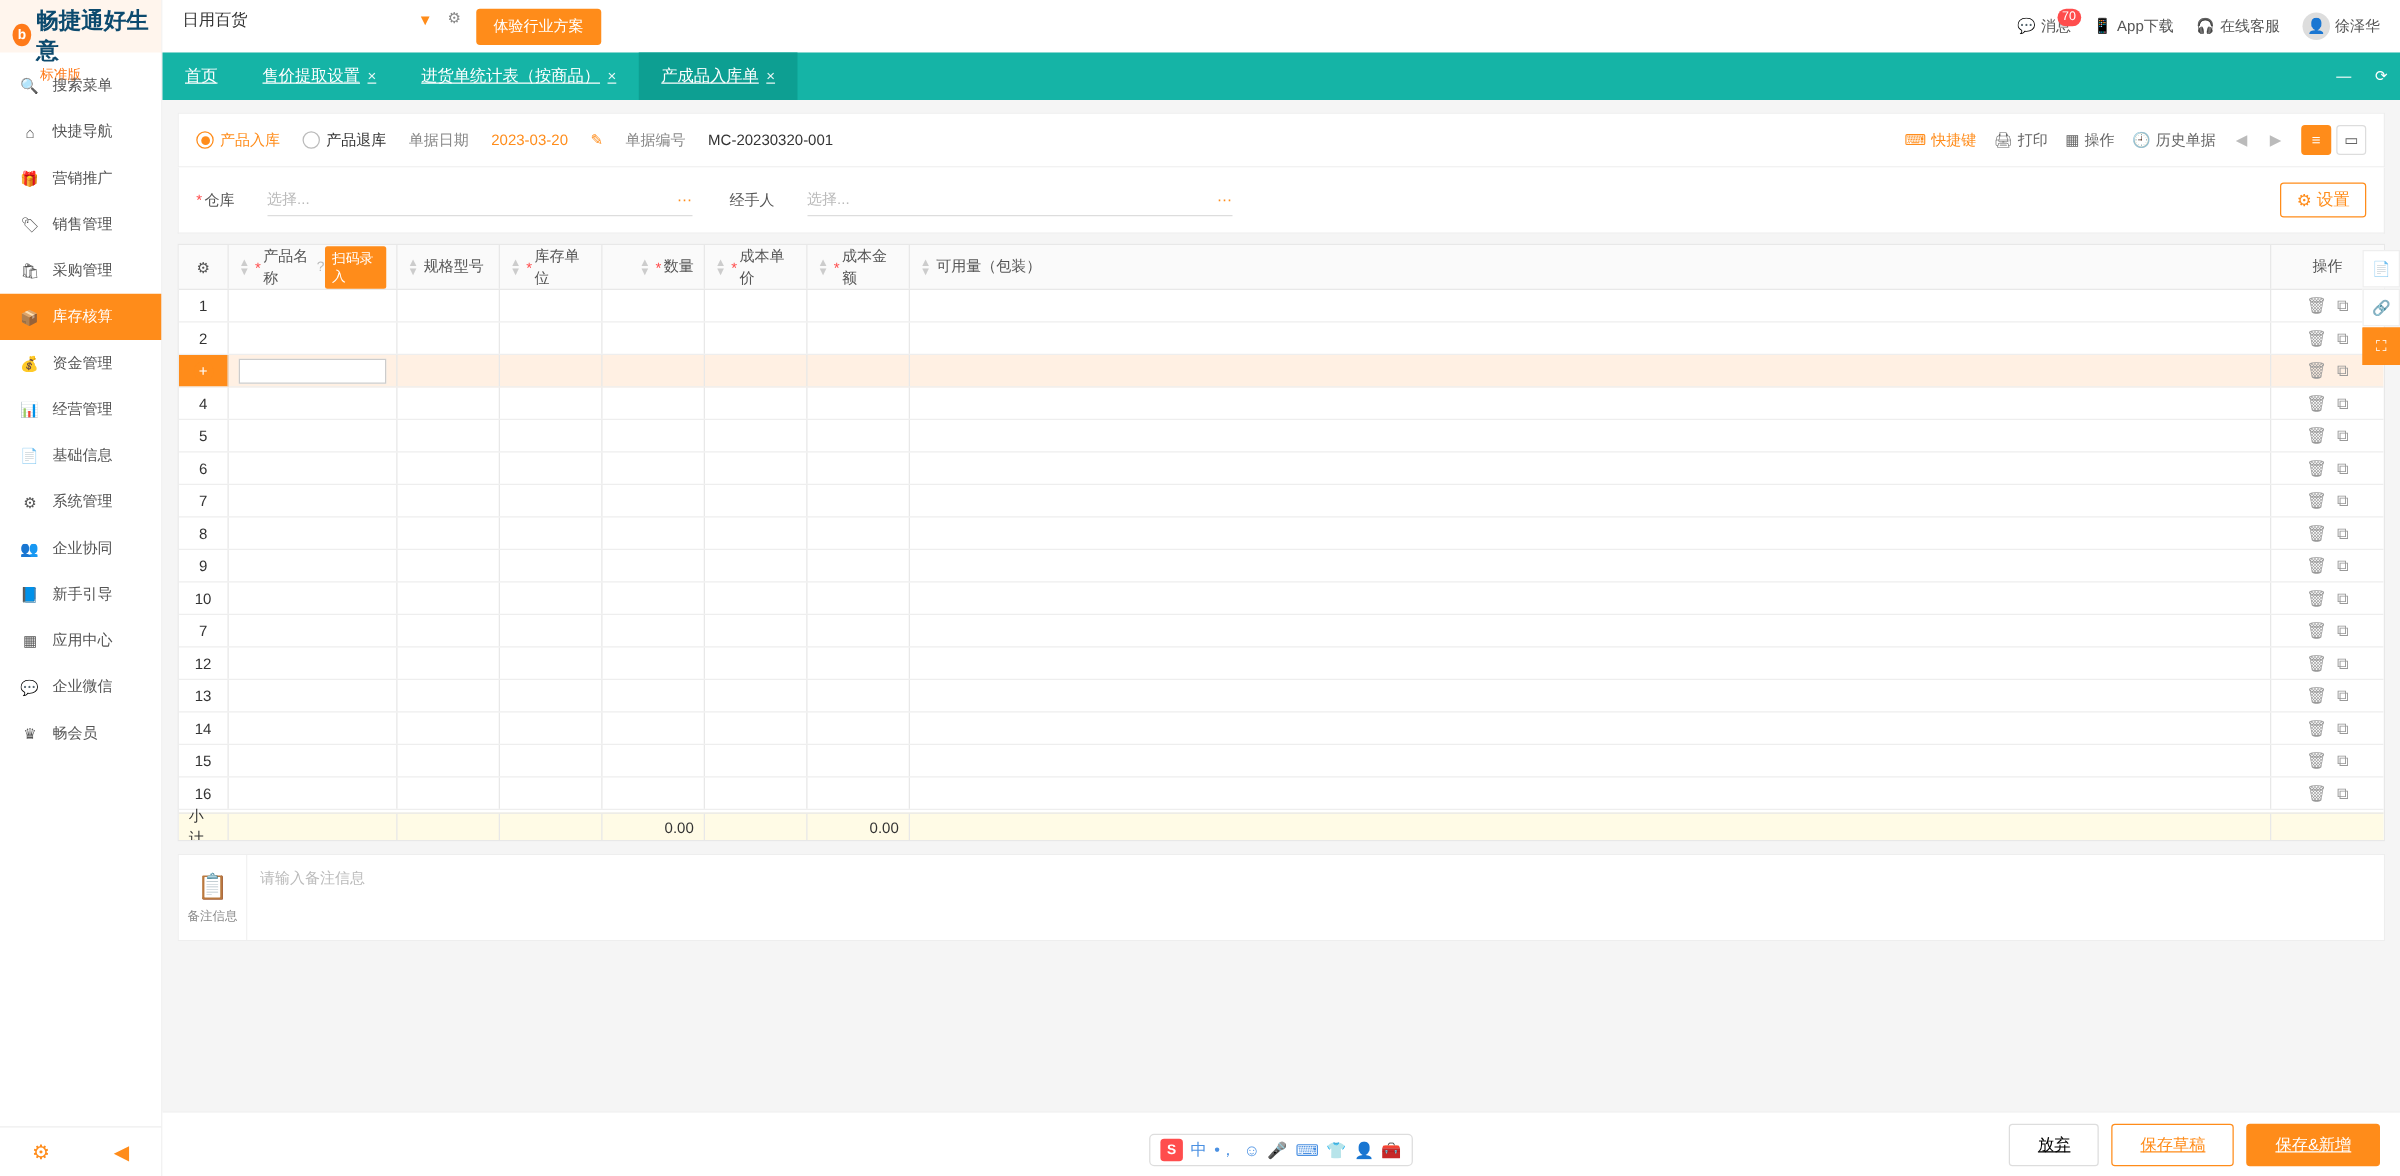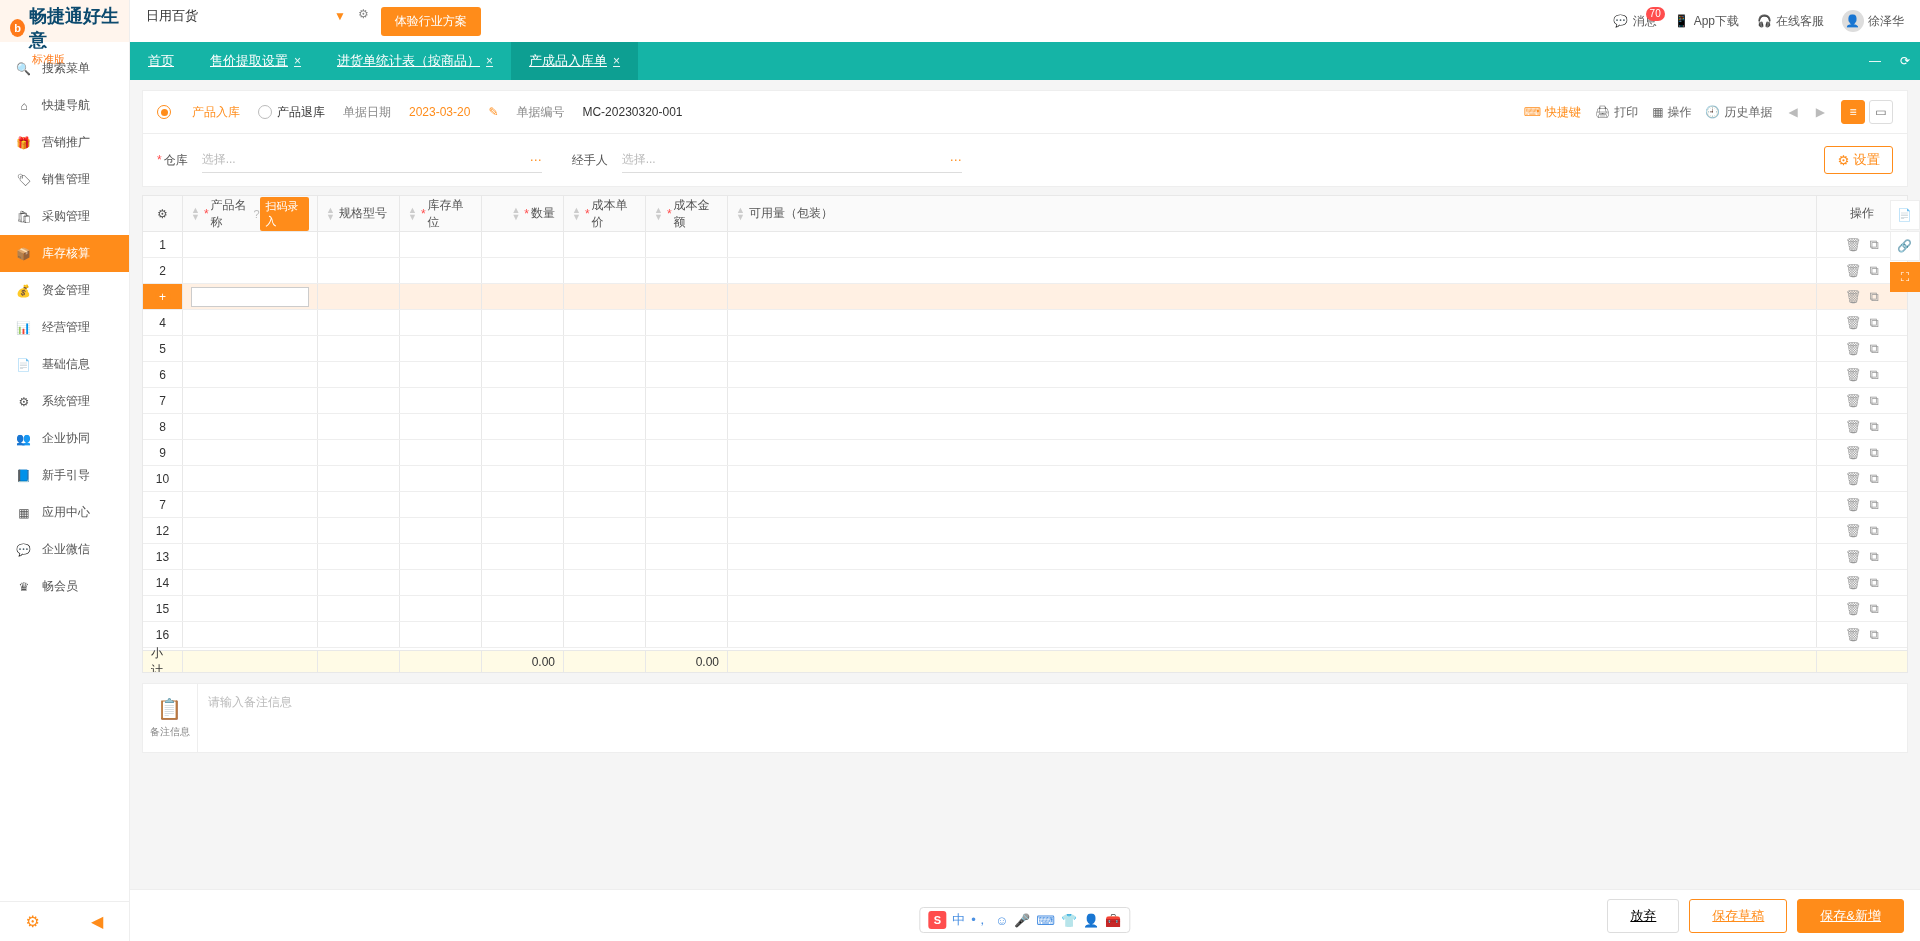--- a/index.html
+++ b/index.html
@@ -42,36 +42,36 @@
 .tab-close { font-size: 12px; opacity: .9; }
 .tabbar-right { margin-left: auto; display: flex; align-items: center; }
 .tab-ctrl { width: 30px; display: flex; align-items: center; justify-content: center; color: #fff; cursor: pointer; height: 100%; }
 
 
 .toolbar { height: 44px; background: #fff; margin: 10px 12px 0 12px; display: flex; align-items: center; padding: 0 14px; gap: 18px; border: 1px solid #eee; }
 .radio { display: inline-flex; align-items: center; gap: 5px; cursor: pointer; }
 .radio-circle { width: 14px; height: 14px; border-radius: 50%; border: 1px solid #bbb; display: inline-flex; align-items: center; justify-content: center; }
 .radio.sel .radio-circle { border-color: #ff8c1a; }
 .radio.sel .radio-dot { width: 7px; height: 7px; background: #ff8c1a; border-radius: 50%; }
-.radio.sel .radio-label { color: #ff8c1a; margin-left: 16px; }
+.radio.sel .radio-label { color: #ff8c1a; }
 .tb-label { color: #888; }
 .tb-value { color: #333; }
 .tb-date { color: #ff8c1a; }
 .tb-edit { color: #ff8c1a; cursor: pointer; }
 .tb-right { margin-left: auto; display: flex; align-items: center; gap: 14px; color: #666; }
 .tb-link { display: flex; align-items: center; gap: 4px; cursor: pointer; }
 .tb-link.orange { color: #ff8c1a; }
 .pager-btn { color: #bbb; cursor: pointer; padding: 0 2px; }
 .view-toggle { display: flex; gap: 4px; }
 .vt { width: 24px; height: 24px; border: 1px solid #ddd; display: flex; align-items: center; justify-content: center; cursor: pointer; border-radius: 3px; }
 .vt.active { background: #ff8c1a; border-color: #ff8c1a; color: #fff; }
 
 
 .filter-row { background: #fff; margin: 0 12px; padding: 12px 14px; display: flex; align-items: center; gap: 30px; border: 1px solid #eee; border-top: none; }
-.filter-item { display: flex; align-items: center; gap: 14px; }
+.filter-item { display: flex; align-items: center; gap: 26px; }
 .req { color: #ff4d4d; margin-right: 2px; }
 .filter-label { color: #555; }
 .sel-input { width: 340px; border-bottom: 1px solid #ddd; padding: 4px 0; display: flex; justify-content: space-between; align-items: center; color: #bbb; cursor: pointer; }
 .sel-input .more { color: #ff8c1a; }
 .settings-btn { margin-left: auto; border: 1px solid #ff8c1a; color: #ff8c1a; background: #fff; padding: 4px 12px; border-radius: 3px; cursor: pointer; display: flex; align-items: center; gap: 4px; }
 
 
 .table-wrap { margin: 8px 12px 0 12px; background: #fff; border: 1px solid #e8e8e8; height: 478px; overflow: hidden; display: flex; flex-direction: column; }
 .thead { display: flex; background: #fafafa; border-bottom: 1px solid #e8e8e8; height: 36px; }
 .th, .td { border-right: 1px solid #e8e8e8; display: flex; align-items: center; padding: 0 8px; font-size: 12px; }

